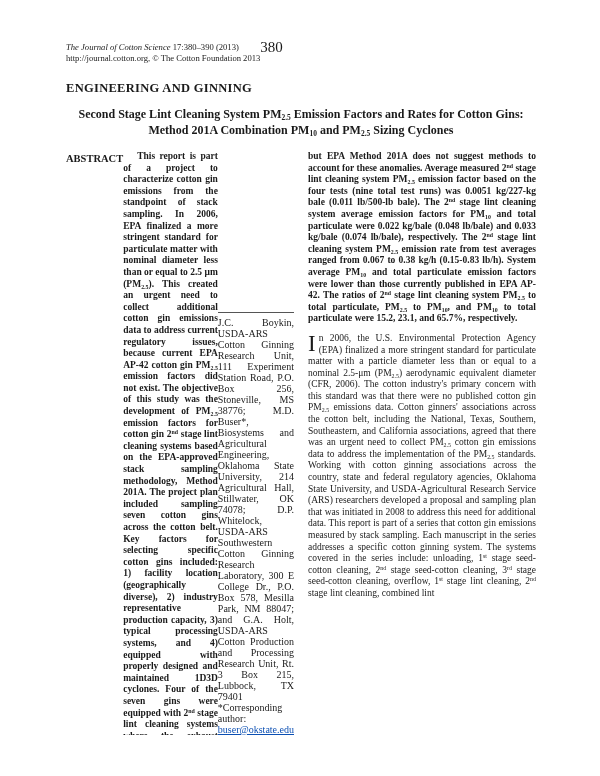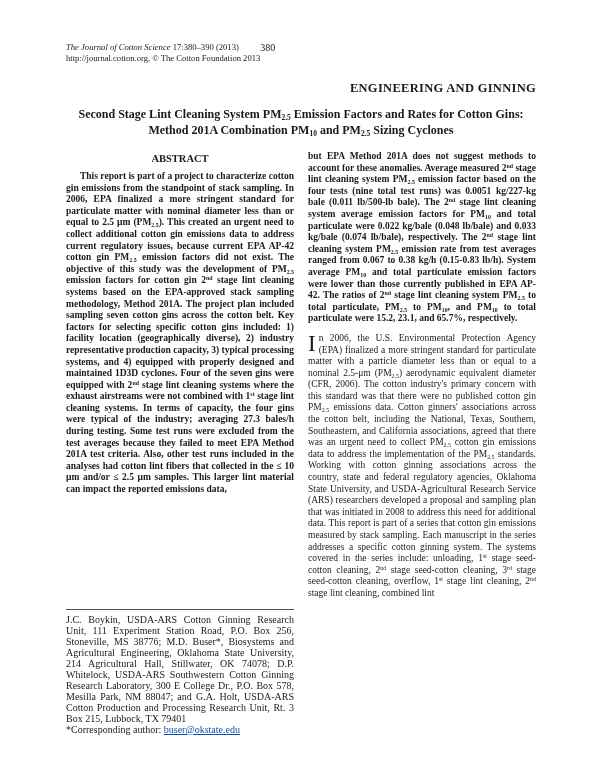--- a/index.html
+++ b/index.html
@@ -18,24 +18,24 @@
   sub { vertical-align: -0.3em; }
   sup { vertical-align: 0.5em; }
 
   .page-header {
     display: flex;
     align-items: flex-start;
     font-size: 8.6px;
     line-height: 11px;
   }
   .journal-line .italic { font-style: italic; }
-  .page-number { font-size: 10px; font-weight: normal; }
+  .page-number { font-size: 15px; font-weight: normal; }
 
   .section-heading {
-    text-align: right;
+    text-align: left;
     font-weight: bold;
     font-size: 12.5px;
     letter-spacing: 0.3px;
     margin-top: 17px;
   }
   .paper-title {
     text-align: center;
     font-weight: bold;
     font-size: 12px;
     line-height: 15.5px;
@@ -49,21 +49,21 @@
 
   .columns {
     display: flex;
     gap: 14px;
     margin-top: 13px;
     height: 592px;
   }
   .col { width: 228px; }
   .col-left {
     display: flex;
-    flex-direction: column;
+    flex-direction: row;
     height: 584px;
     overflow: hidden;
   }
   .col-right { overflow: visible; }
 
   .abstract-heading {
     text-align: center;
     font-weight: bold;
     font-size: 10.5px;
     margin: 2px 0 7px 0;

